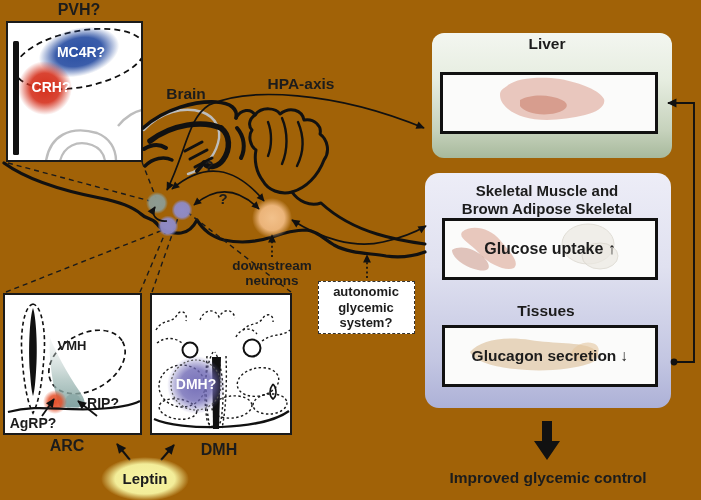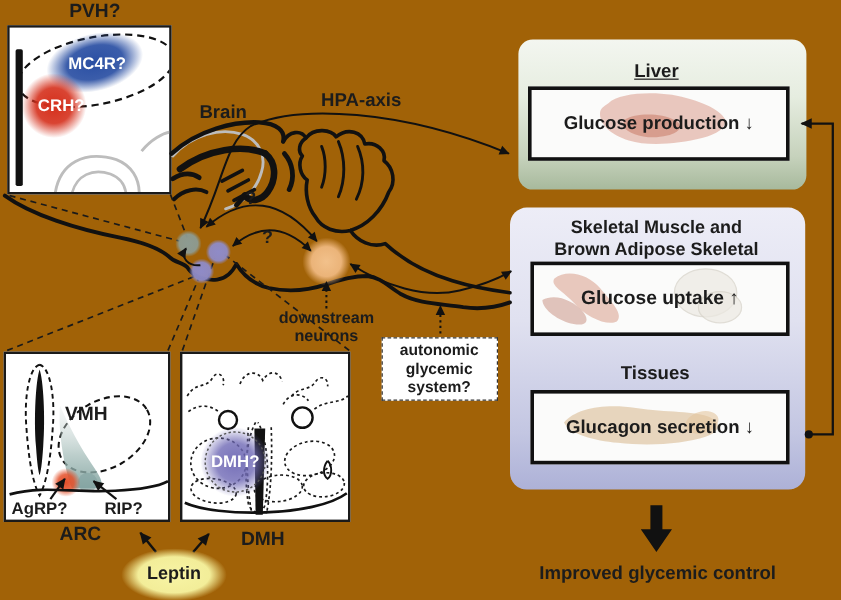--- a/index.html
+++ b/index.html
@@ -226,30 +226,29 @@
     <div>downstream</div>
     <div>neurons</div>
   </div>
 
   <div class="lbl" style="left:366px;top:307px;font-size:13px;line-height:15.5px;">
     <div>autonomic</div>
     <div>glycemic</div>
     <div>system?</div>
   </div>
 
-  <div class="lbl" style="left:72px;top:346px;font-size:16px;">VMH</div>
+  <div class="lbl" style="left:72px;top:346px;font-size:13px;">VMH</div>
   <div class="lbl" style="left:33px;top:424px;font-size:14px;">AgRP?</div>
-  <div class="lbl" style="left:103px;top:424px;font-size:14px;">RIP?</div>
+  <div class="lbl" style="left:103px;top:404px;font-size:14px;">RIP?</div>
   <div class="lbl" style="left:67px;top:446px;font-size:16px;">ARC</div>
   <div class="lbl white" style="left:196px;top:385px;font-size:14px;">DMH?</div>
   <div class="lbl" style="left:219px;top:450px;font-size:16px;">DMH</div>
   <div class="lbl" style="left:145px;top:479px;font-size:15px;">Leptin</div>
 
-  <div class="lbl" style="left:547px;top:60px;font-size:15.5px;text-decoration:underline;">Liver</div>
-  <div class="lbl" style="left:549px;top:103px;font-size:15.5px;">Glucose production ↓</div>
+  <div class="lbl" style="left:547px;top:44px;font-size:15.5px;">Liver</div>
 
   <div class="lbl" style="left:547px;top:199px;font-size:15px;line-height:17.5px;">
     <div>Skeletal Muscle and</div>
     <div>Brown Adipose Skeletal</div>
   </div>
   <div class="lbl" style="left:550px;top:249px;font-size:16px;">Glucose uptake ↑</div>
 
   <div class="lbl" style="left:546px;top:311px;font-size:15.5px;">Tissues</div>
   <div class="lbl" style="left:550px;top:356px;font-size:15.5px;">Glucagon secretion ↓</div>
 

